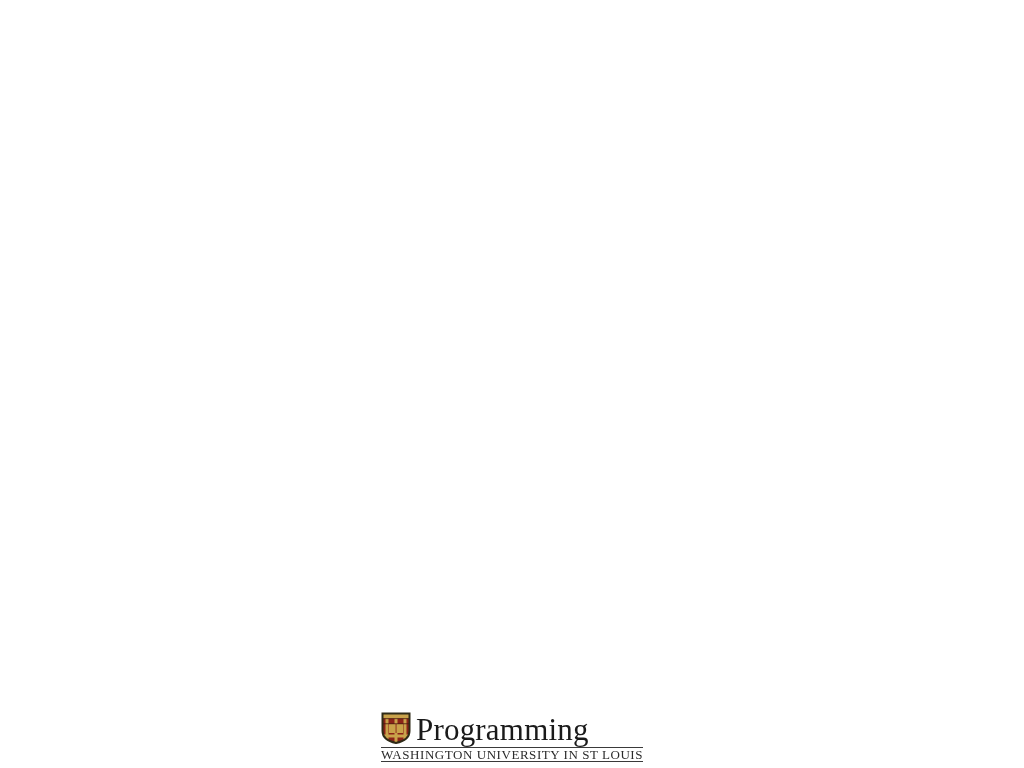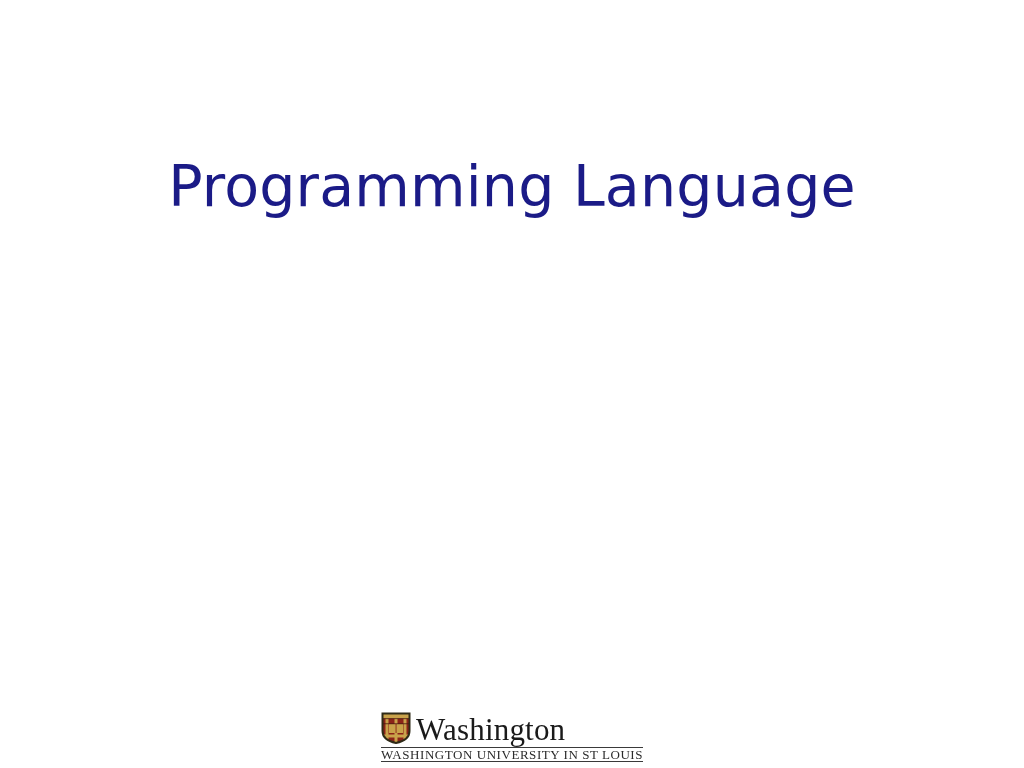--- a/index.html
+++ b/index.html
@@ -101,21 +101,20 @@
     height: 1px;
     background: #3a3a3a;
   }
 </style>
 </head>
 <body>
 
 <div id="slide">
 
   <div class="title-block">
-    <span class="title-line">Programming Language</span>
   </div>
 
   <div style="position:absolute;left:0;top:330px;width:1024px;height:370px;"></div>
 
   <div class="logo-block">
     <div class="logo-inner">
       <div class="logo-top-row">
         <svg class="crest" viewBox="0 0 30 32" aria-hidden="true">
           <defs>
             <clipPath id="shieldClip">
@@ -135,21 +134,21 @@
             <rect x="8" y="12" width="14" height="9" fill="#c9a24a"></rect>
             <rect x="14.6" y="12" width="0.9" height="9" fill="#8b2318"></rect>
 
             <rect x="0" y="22.5" width="30" height="3" fill="#c9a24a"></rect>
 
             <rect x="0" y="6.3" width="30" height="0.8" fill="#4a1c12"></rect>
             <rect x="0" y="11.4" width="30" height="0.8" fill="#4a1c12"></rect>
           </g>
           <path d="M1.5 1.5 H28.5 V19 C28.5 25.5 22.5 29.5 15 31 C7.5 29.5 1.5 25.5 1.5 19 Z" fill="none" stroke="#2f2a17" stroke-width="2"></path>
         </svg>
-        <span class="wordmark">Washington</span>
+        <span class="wordmark">Programming</span>
       </div>
       <div class="logo-rule"></div>
       <div class="logo-sub">WASHINGTON UNIVERSITY IN ST LOUIS</div>
       <div class="logo-rule-bottom"></div>
     </div>
   </div>
 
 </div>
 
 </body></html>

